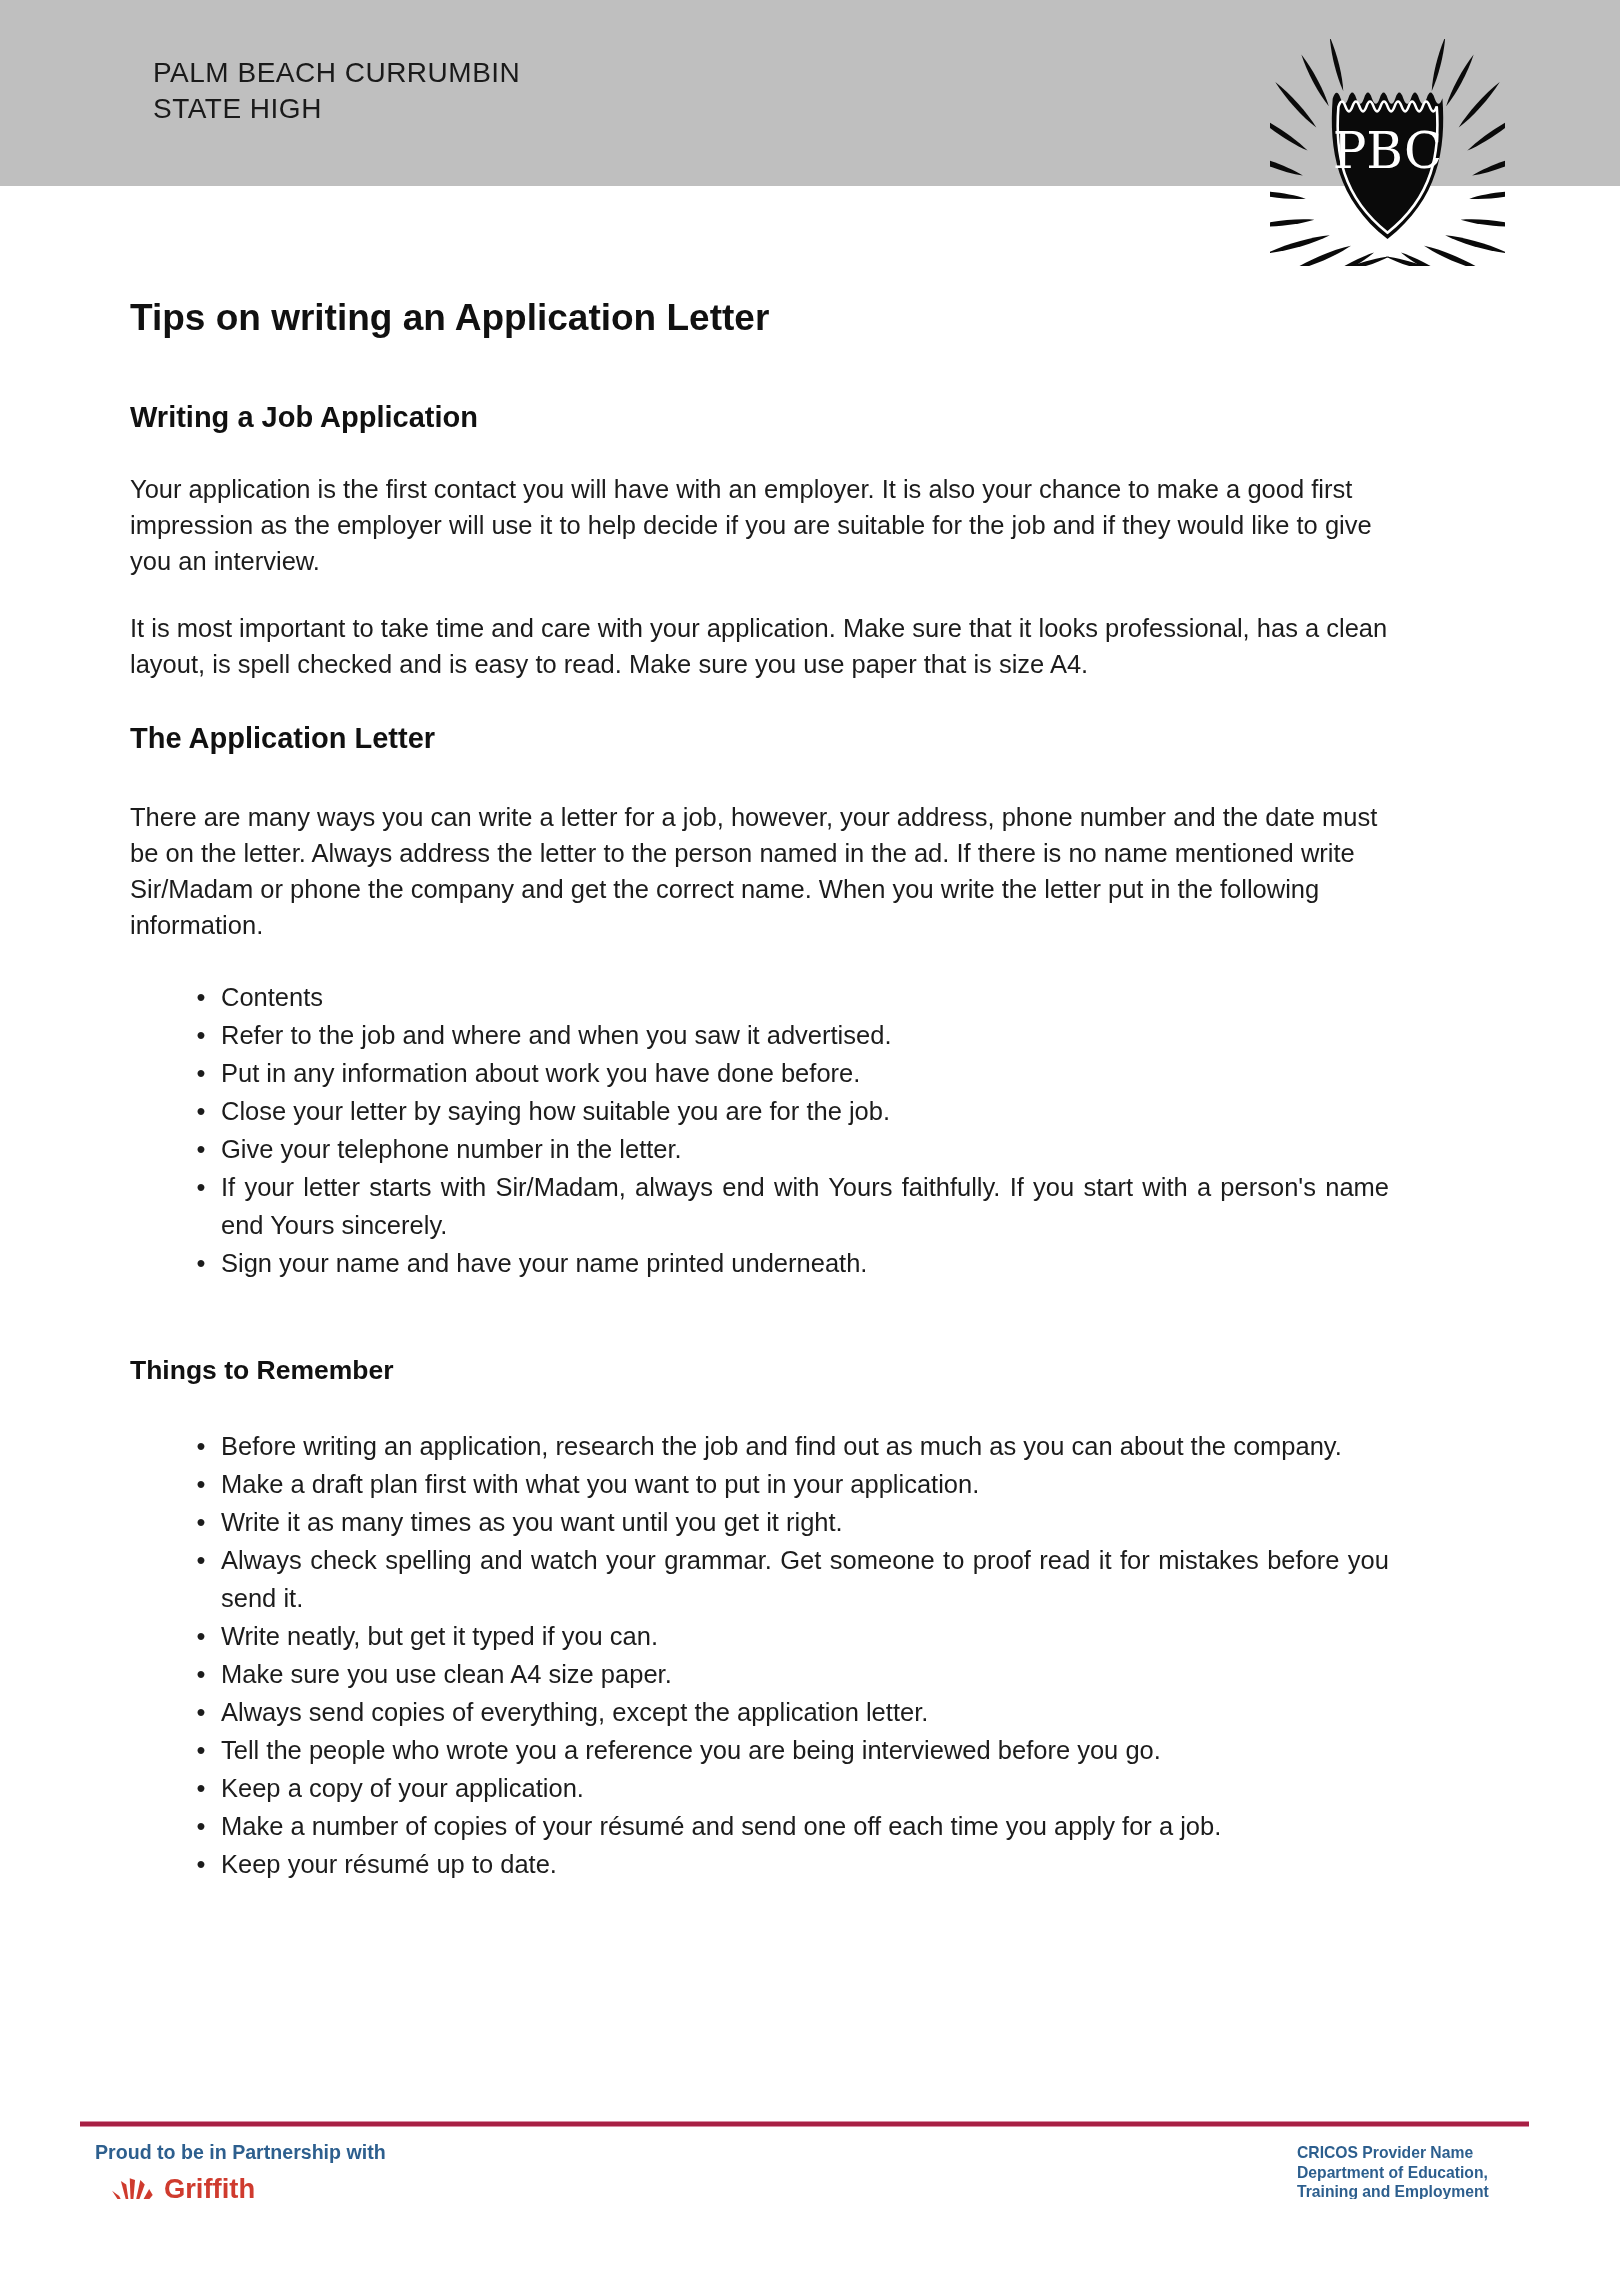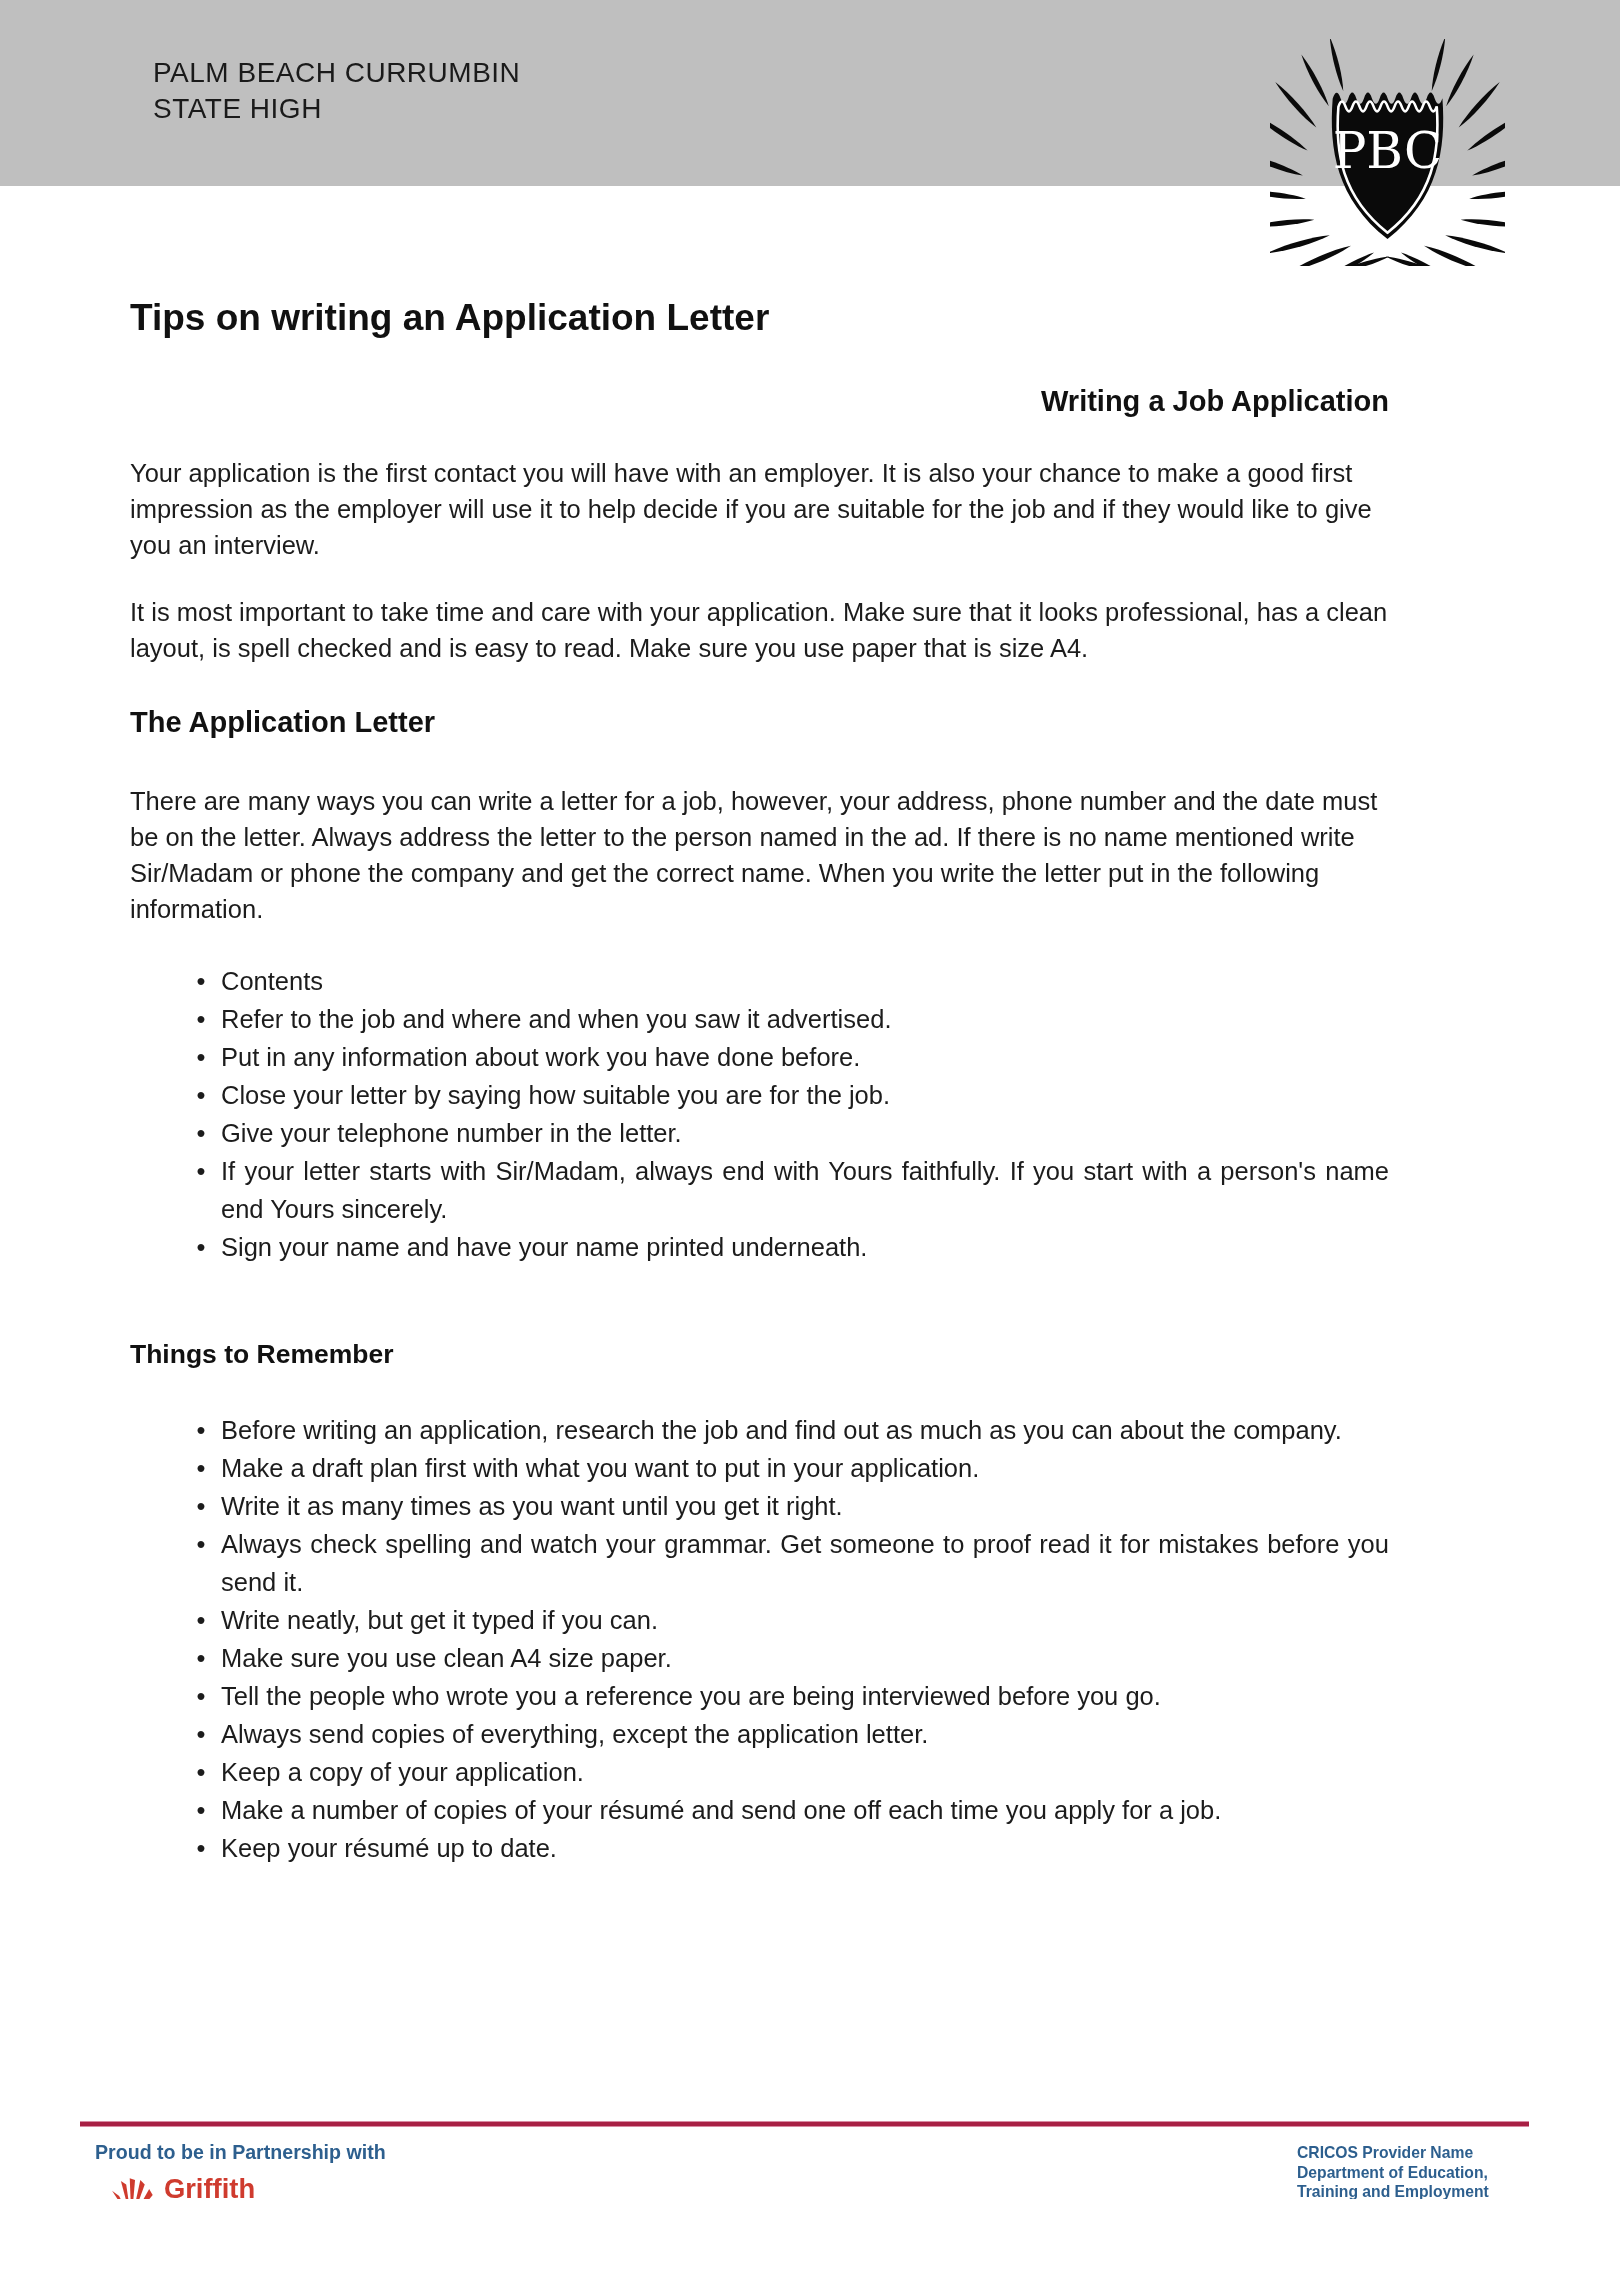--- a/index.html
+++ b/index.html
@@ -41,21 +41,21 @@
     position:absolute;left:130px;top:186px;
     width:1259px;
   }
   h1.doc-title{
     margin-top:110px;
     font-size:37px;line-height:43px;font-weight:bold;color:#111;
   }
   h2.sec{
     font-size:29px;line-height:35px;font-weight:bold;color:#111;
   }
-  h2.sec-1{margin-top:45px;text-align:right;}
+  h2.sec-1{margin-top:61px;}
   h2.sec-2{margin-top:39px;}
   h3.sec-small{
     margin-top:73px;
     font-size:26.5px;line-height:31px;font-weight:bold;color:#111;
   }
   p.body-par{
     font-size:25.5px;line-height:36px;color:var(--ink);
   }
   p.par-1{margin-top:36px;}
   p.par-2{margin-top:31px;}
@@ -178,22 +178,22 @@
 
     <h3 class="sec-small">Things to Remember</h3>
 
     <ul class="doc-list list-2">
       <li>Before writing an application, research the job and find out as much as you can about the company.</li>
       <li>Make a draft plan first with what you want to put in your application.</li>
       <li>Write it as many times as you want until you get it right.</li>
       <li>Always check spelling and watch your grammar. Get someone to proof read it for mistakes before you send it.</li>
       <li>Write neatly, but get it typed if you can.</li>
       <li>Make sure you use clean A4 size paper.</li>
+      <li>Always send copies of everything, except the application letter.</li>
       <li>Tell the people who wrote you a reference you are being interviewed before you go.</li>
-      <li>Always send copies of everything, except the application letter.</li>
       <li>Keep a copy of your application.</li>
       <li>Make a number of copies of your résumé and send one off each time you apply for a job.</li>
       <li>Keep your résumé up to date.</li>
     </ul>
   </div>
 
   <div class="footer-rule"></div>
 
   <div class="partner-text">Proud to be in Partnership with</div>
 

